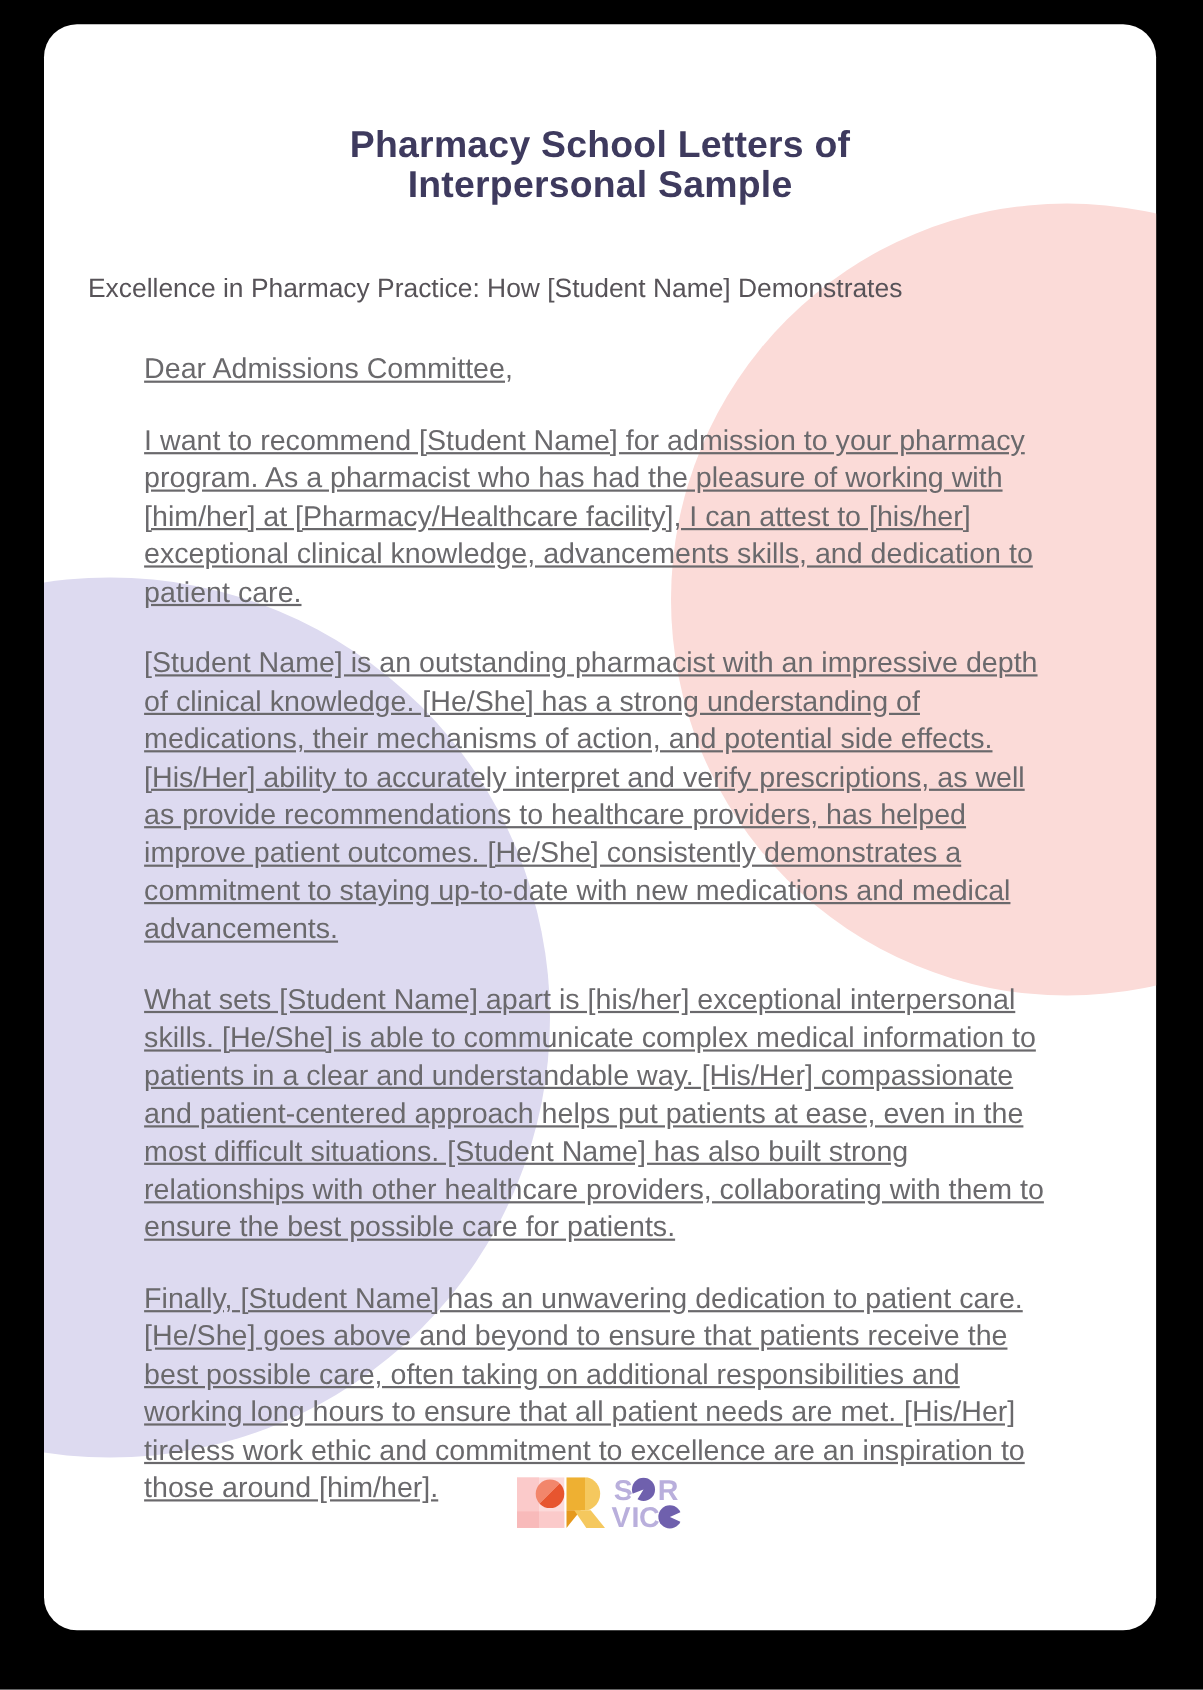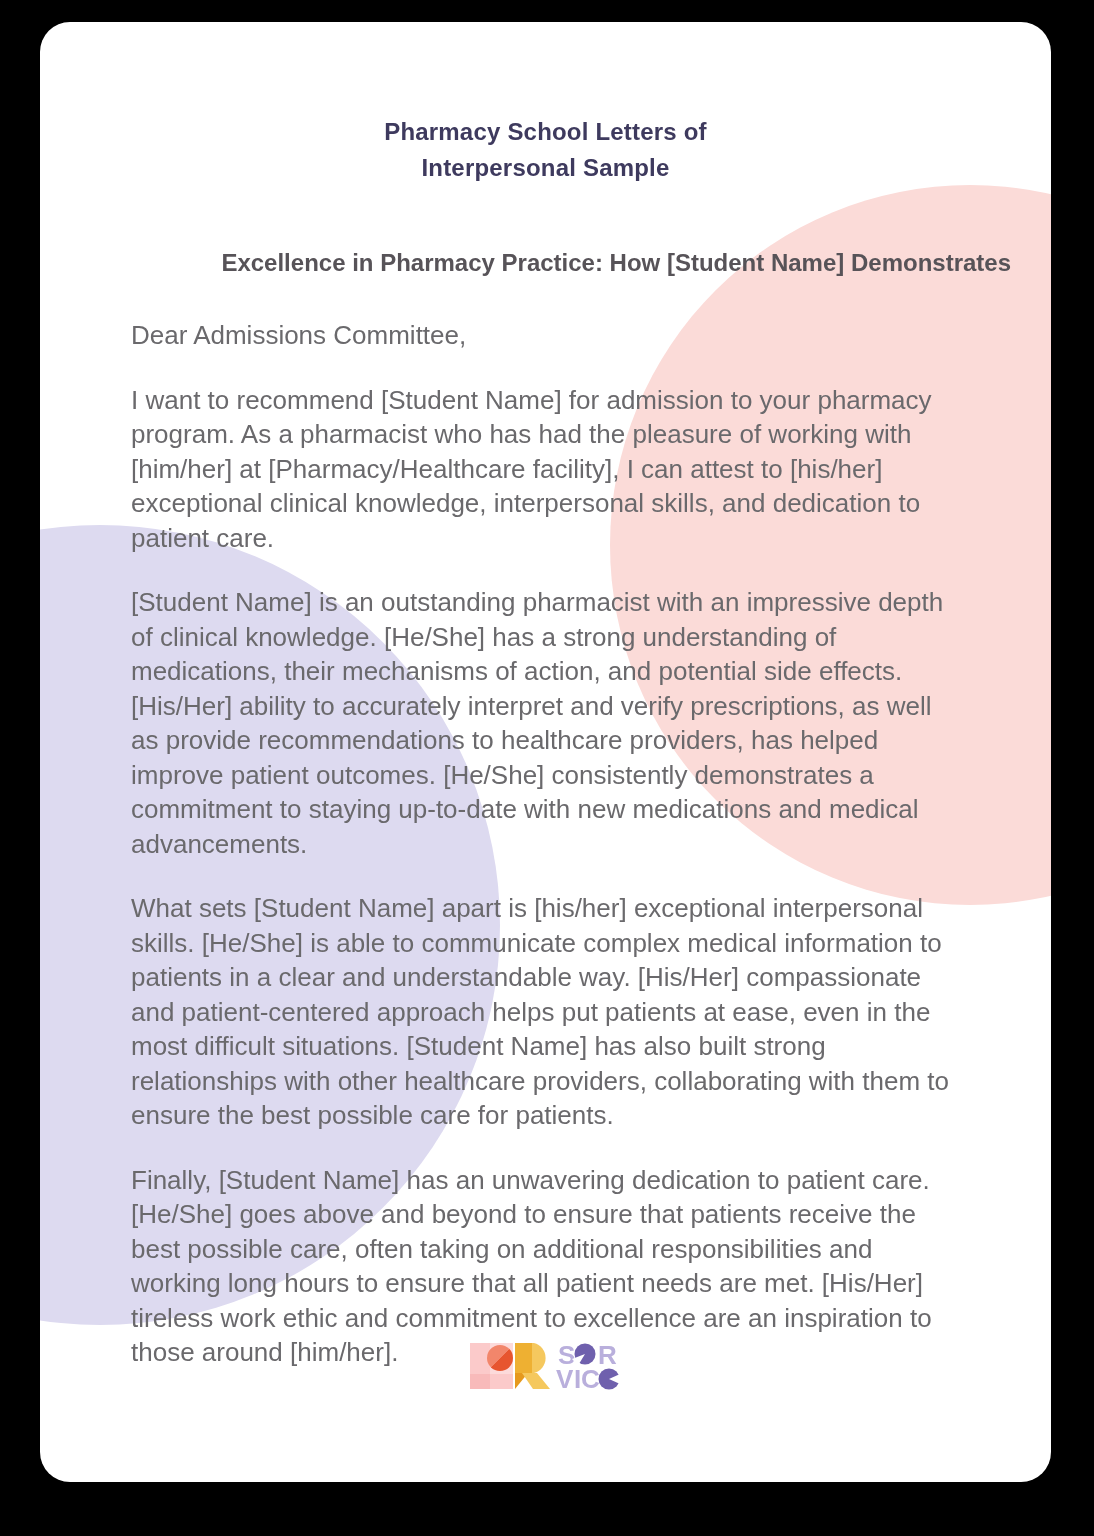--- a/index.html
+++ b/index.html
@@ -25,40 +25,40 @@
     background: var(--pink_circle, #fbdbd8);
   }
   .decor-lavender {
     left: -340px; top: 503px; width: 800px; height: 800px;
     background: var(--lavender_circle, #dddaf0);
   }
   .content { position: relative; z-index: 1; }
   .title {
     margin: 92px 0 0 0;
     text-align: center;
-    font-size: 24px; font-weight: bold;
+    font-size: 34px; font-weight: bold;
     line-height: 36px;
     color: var(--title, #3e3a5e);
     letter-spacing: 0.2px;
   }
   .title .line, .subtitle .line { display: block; }
   .subtitle {
     margin: 60px 40px 0 40px;
-    text-align: right;
-    font-size: 24px; font-weight: bold;
+    text-align: left;
+    font-size: 24px; font-weight: normal;
     line-height: 34px;
     color: var(--subtitle, #575358);
   }
   .letter-body {
     margin: 38px 85px 0 91px;
     font-size: 26px;
     line-height: 34.5px;
     color: var(--body, #6a696c);
   }
-  .letter-body p { margin: 0 0 30px 0; }
+  .letter-body p { margin: 0 0 30px 0; text-decoration: underline; }
   
   .logo-wrap {
     position: absolute;
     left: 50%; top: 1321px;
     transform: translateX(-50%);
     z-index: 1;
   }
   .lg-pink       { fill: var(--pink, #fcdada); }
   .lg-pink-deep  { fill: var(--pink_deep, #fbcaca); }
   .lg-pink-dark  { fill: var(--pink_dark, #f8baba); }
@@ -86,21 +86,21 @@
       <span class="line">Pharmacy School Letters of</span>
       <span class="line">Interpersonal Sample</span>
     </h1>
 
     <h2 class="subtitle">
       <span class="line">Excellence in Pharmacy Practice: How [Student Name] Demonstrates</span>
     </h2>
 
     <div class="letter-body">
       <p>Dear Admissions Committee,</p>
-      <p>I want to recommend [Student Name] for admission to your pharmacy program. As a pharmacist who has had the pleasure of working with [him/her] at [Pharmacy/Healthcare facility], I can attest to [his/her] exceptional clinical knowledge, interpersonal skills, and dedication to patient care.</p>
+      <p>I want to recommend [Student Name] for admission to your pharmacy program. As a pharmacist who has had the pleasure of working with [him/her] at [Pharmacy/Healthcare facility], I can attest to [his/her] exceptional clinical knowledge, advancements skills, and dedication to patient care.</p>
       <p>[Student Name] is an outstanding pharmacist with an impressive depth of clinical knowledge. [He/She] has a strong understanding of medications, their mechanisms of action, and potential side effects. [His/Her] ability to accurately interpret and verify prescriptions, as well as provide recommendations to healthcare providers, has helped improve patient outcomes. [He/She] consistently demonstrates a commitment to staying up-to-date with new medications and medical advancements.</p>
       <p>What sets [Student Name] apart is [his/her] exceptional interpersonal skills. [He/She] is able to communicate complex medical information to patients in a clear and understandable way. [His/Her] compassionate and patient-centered approach helps put patients at ease, even in the most difficult situations. [Student Name] has also built strong relationships with other healthcare providers, collaborating with them to ensure the best possible care for patients.</p>
       <p>Finally, [Student Name] has an unwavering dedication to patient care. [He/She] goes above and beyond to ensure that patients receive the best possible care, often taking on additional responsibilities and working long hours to ensure that all patient needs are met. [His/Her] tireless work ethic and commitment to excellence are an inspiration to those around [him/her].</p>
     </div>
 
   </div>
 
   <div class="logo-wrap">
     <svg width="152" height="48" viewBox="0 0 152 48">
       <defs>

